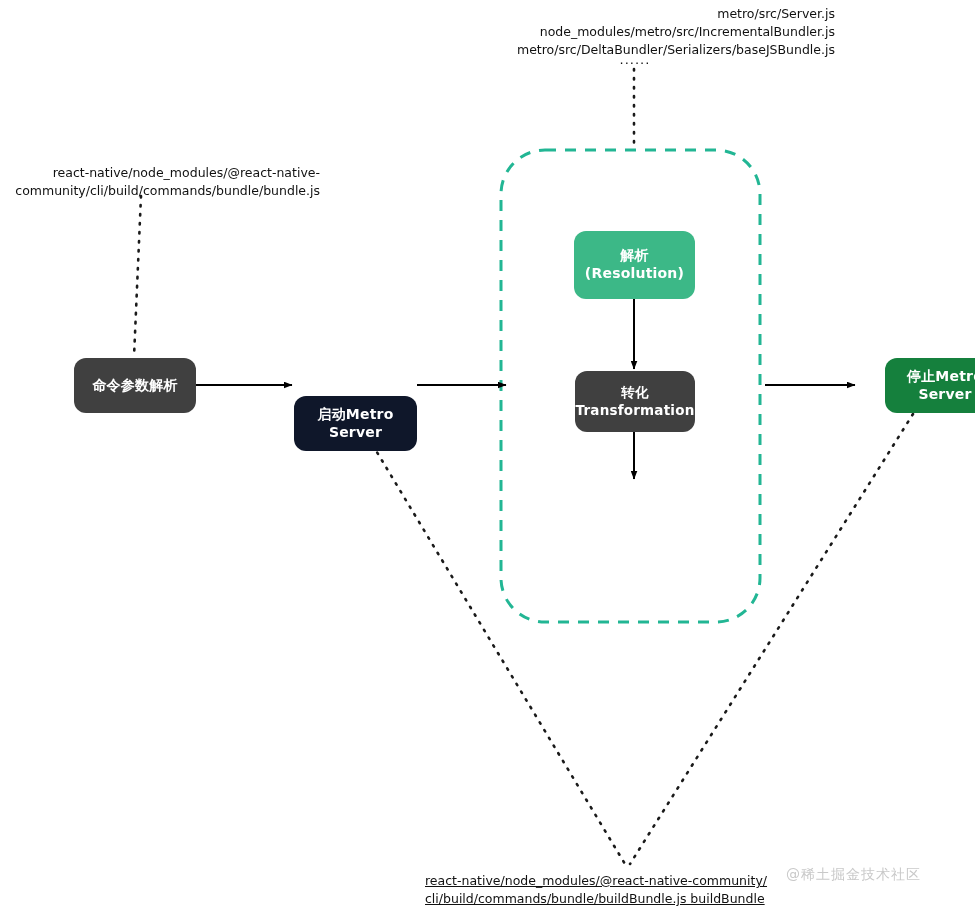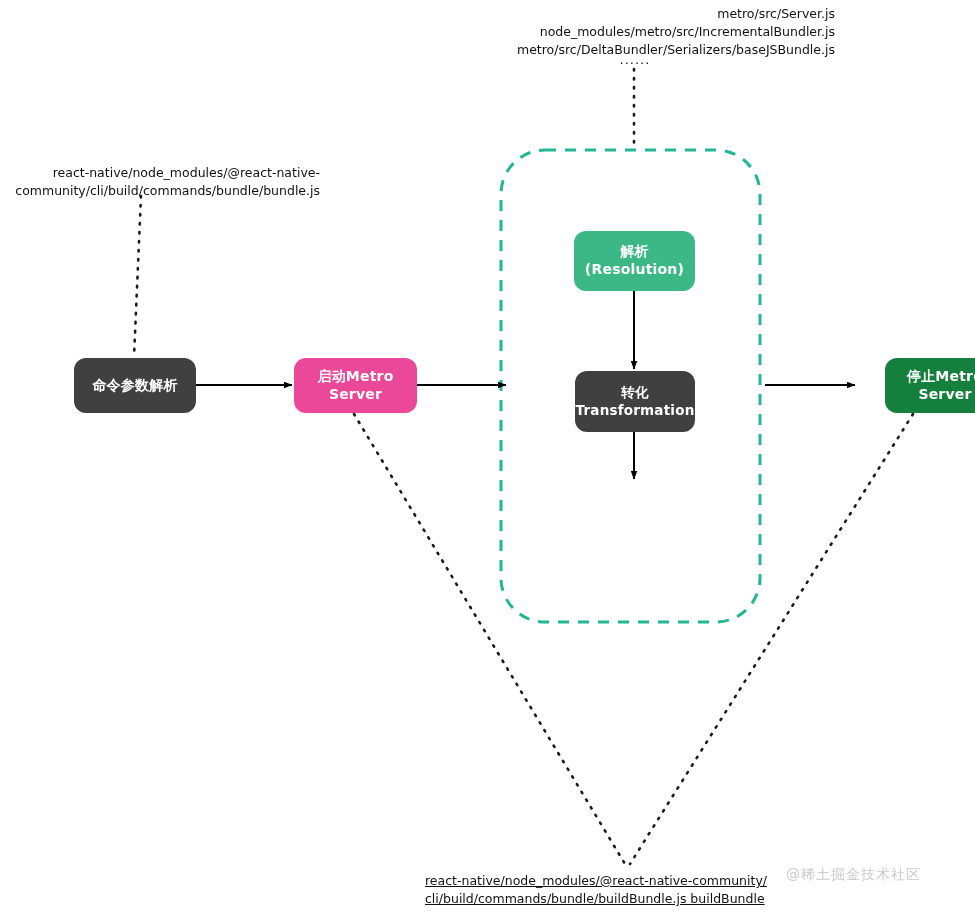--- a/index.html
+++ b/index.html
@@ -41,21 +41,21 @@
     border-radius: 12px;
     line-height: 1.28;
     font-weight: 700;
     letter-spacing: 0.2px;
   }
   .node .l1, .node .l2 {
     display: block;
     white-space: nowrap;
   }
   .node-dark   { background: #404040; }
-  .node-green  { background: #ec4899; }
+  .node-green  { background: #0f172a; margin-top: 38px; }
   .node-green2 { background: #3cb887; }
   .node-red    { background: #15803d; margin-left: 32px; }
 
   .annot {
     position: absolute;
     text-align: right;
     font-size: 12.5px;
     line-height: 1.45;
     color: #111111;
     white-space: pre-line;
@@ -109,21 +109,21 @@
 
   <div class="node node-dark" style="left:74px; top:358px; width:122px; height:55px; font-size:14px;">
     <span class="l1">命令参数解析</span>
   </div>
 
   <div class="node node-green" style="left:294px; top:358px; width:123px; height:55px; font-size:14px;">
     <span class="l1">启动Metro</span>
     <span class="l2">Server</span>
   </div>
 
-  <div class="node node-green2" style="left:574px; top:231px; width:121px; height:60px; font-size:14px;">
+  <div class="node node-green2" style="left:574px; top:231px; width:121px; height:68px; font-size:14px;">
     <span class="l1">解析</span>
     <span class="l2">(Resolution)</span>
   </div>
 
   <div class="node node-dark" style="left:575px; top:371px; width:120px; height:61px; font-size:13.5px;">
     <span class="l1">转化</span>
     <span class="l2">(Transformation)</span>
   </div>
 
 

